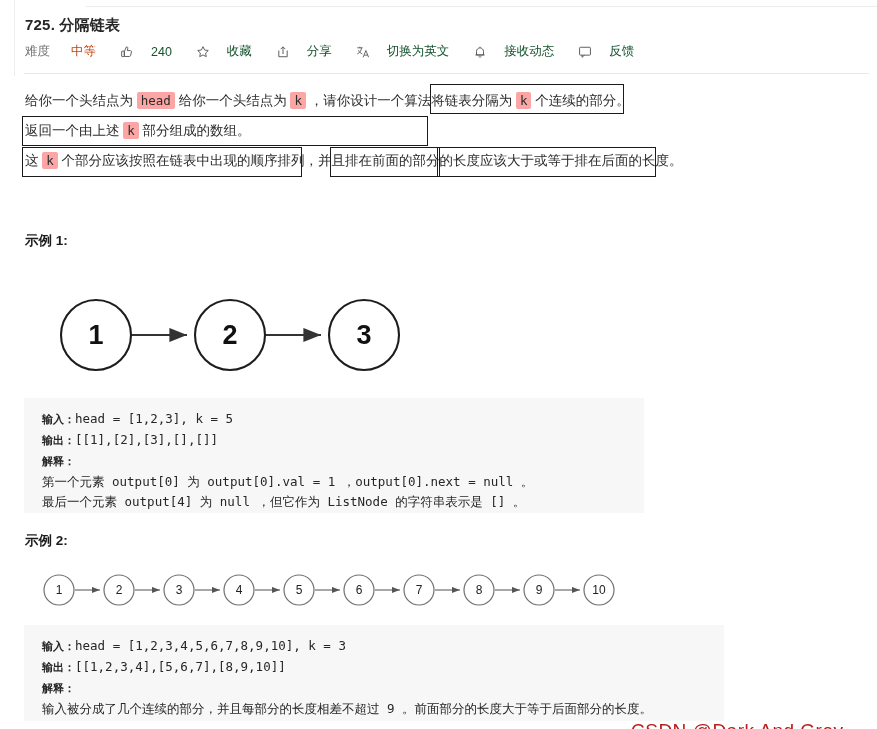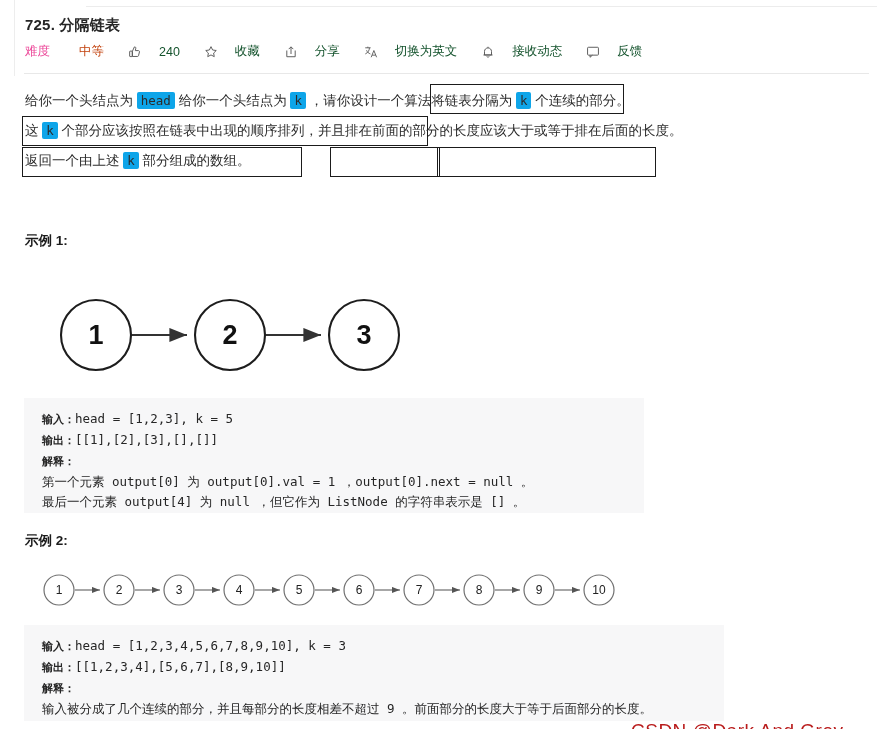--- a/index.html
+++ b/index.html
@@ -36,38 +36,38 @@
     position: absolute; left: 25px; top: 43px;
     display: flex; align-items: center; gap: 0px;
     font-size: 12.5px; color: #5a5a5a; white-space: nowrap;
   }
   .tb-item {
     display: flex; align-items: center; gap: 5px;
     margin-right: 24px;
   }
   .tb-item:last-child { margin-right: 0; }
   .tb-label { color: #14532d; margin-left: 12px; }
-  .tb-diff-label { color: #ec4899; margin-right: 24px; }
+  .tb-diff-label { color: #737373; margin-right: 16px; }
   .tb-diff-value { color: #c2410c; }
   .tb-ico { display:inline-block; width: 14px; height: 14px; position: relative; flex: 0 0 14px; }
   .tb-ico svg { display:block; width: 14px; height: 14px; }
   .divider {
     position: absolute; left: 24px; top: 73px; width: 845px; height: 1px;
     background: #e8e8e8;
   }
 
   
   .desc {
     position: absolute; left: 25px; top: 86px; width: 830px;
     font-size: 13.5px; color: #2b2b2b; line-height: 30px;
   }
   .desc p { margin: 0; white-space: nowrap; }
   code.inline {
     font-family: "DejaVu Sans Mono", "Liberation Mono", monospace;
-    font-size: 12.5px; background: #0ea5e9; color: #2b2b2b;
+    font-size: 12.5px; background: #fca5a5; color: #2b2b2b;
     padding: 1px 4px; border-radius: 2px;
   }
 
   
   .annot {
     position: absolute;
     border: 1px solid #1b1b1b;
     pointer-events: none;
     background: transparent;
   }
@@ -186,23 +186,23 @@
     </div>
 
   </div>
 
   <div class="divider"></div>
 
   <div class="desc">
     <p><span>给你一个头结点为 </span><code class="inline">head</code><span> 给你一个头结点为 </span><code class="inline">k</code><span> ，请你设计一个算法将链表分隔为 </span><code class="inline">k</code><span> 个连续的部分。</span></p>
 
 
+    <p><span>返回一个由上述 </span><code class="inline">k</code><span> 部分组成的数组。</span></p>
+
     <p><span>这 </span><code class="inline">k</code><span> 个部分应该按照在链表中出现的顺序排列，并且排在前面的部分的长度应该大于或等于排在后面的长度。</span></p>
-
-    <p><span>返回一个由上述 </span><code class="inline">k</code><span> 部分组成的数组。</span></p>
   </div>
 
   <div id="annot-layer">
       <div class="annot" style="left: 430px; top: 84px; width: 194px; height: 30px;"></div>
       <div class="annot" style="left: 22px; top: 116px; width: 406px; height: 30px;"></div>
       <div class="annot" style="left: 22px; top: 147px; width: 280px; height: 30px;"></div>
       <div class="annot" style="left: 330px; top: 147px; width: 110px; height: 30px;"></div>
       <div class="annot" style="left: 437px; top: 147px; width: 219px; height: 30px;"></div>
     </div>
 

